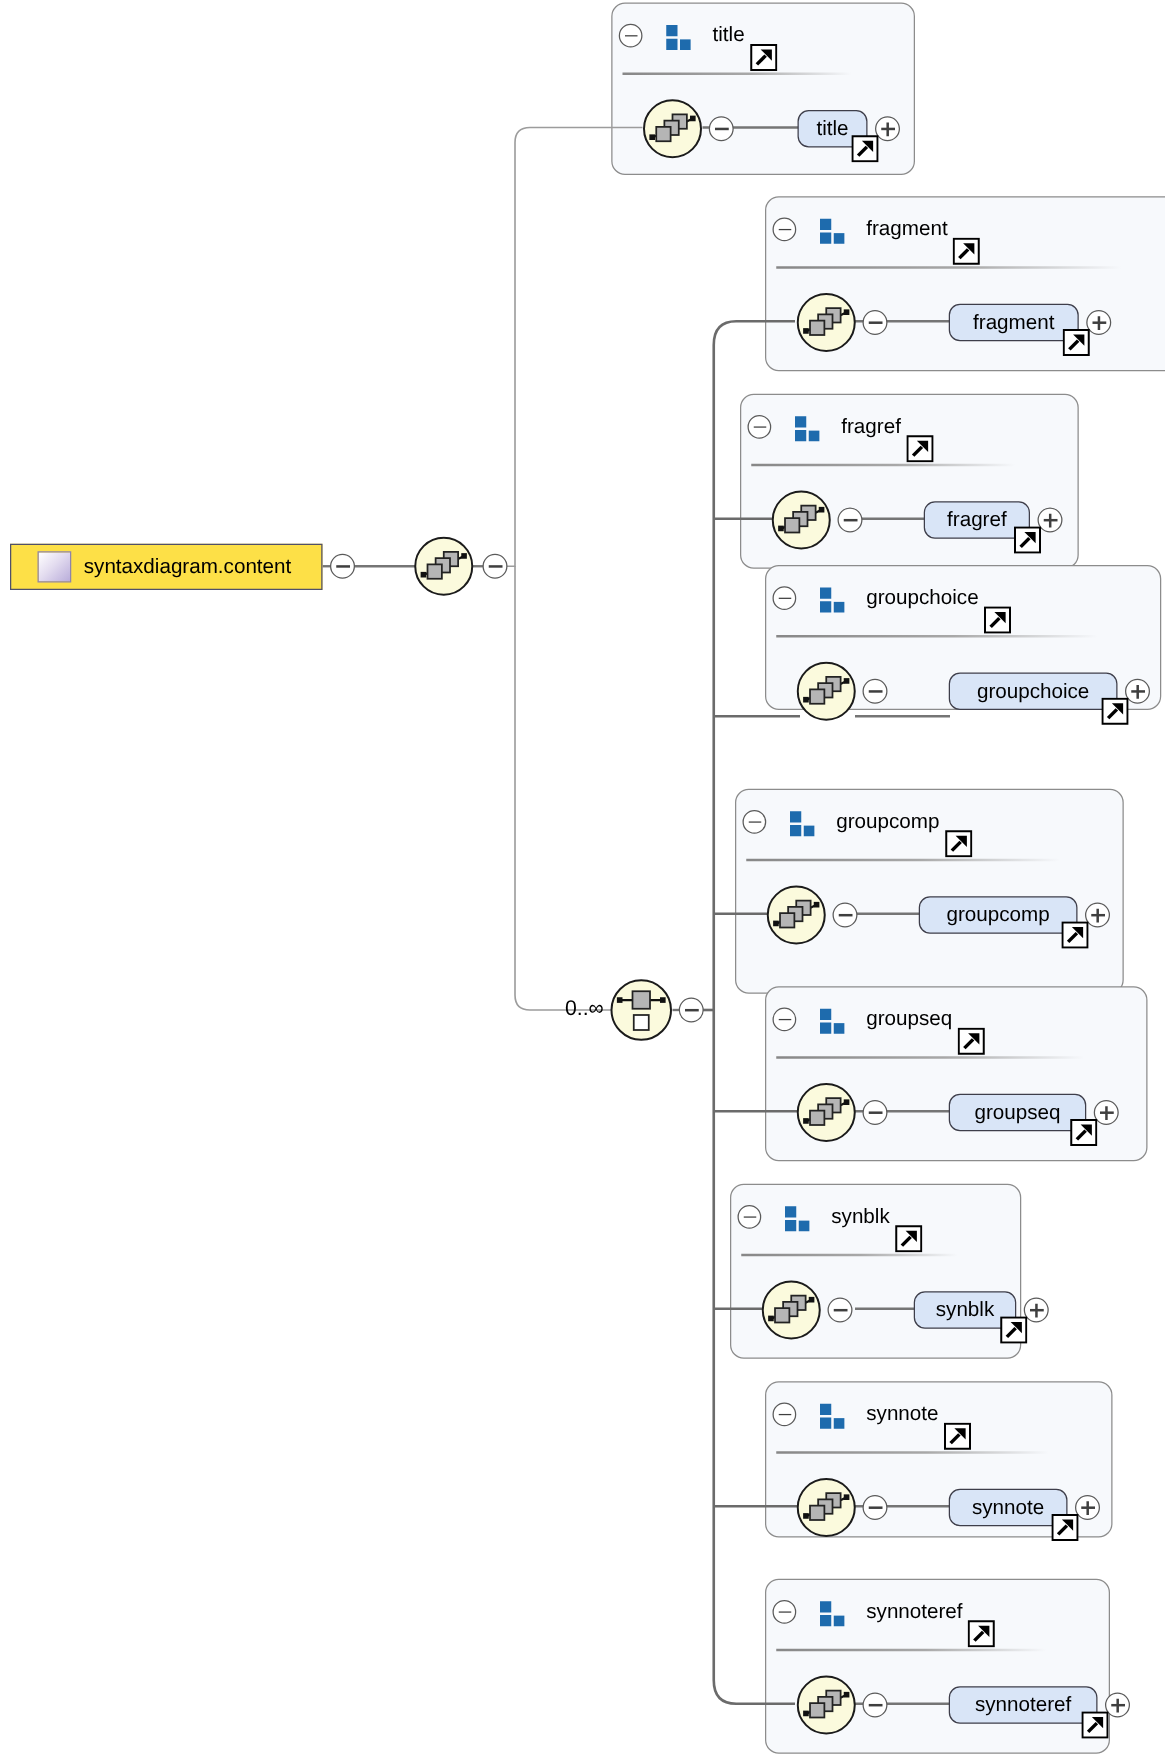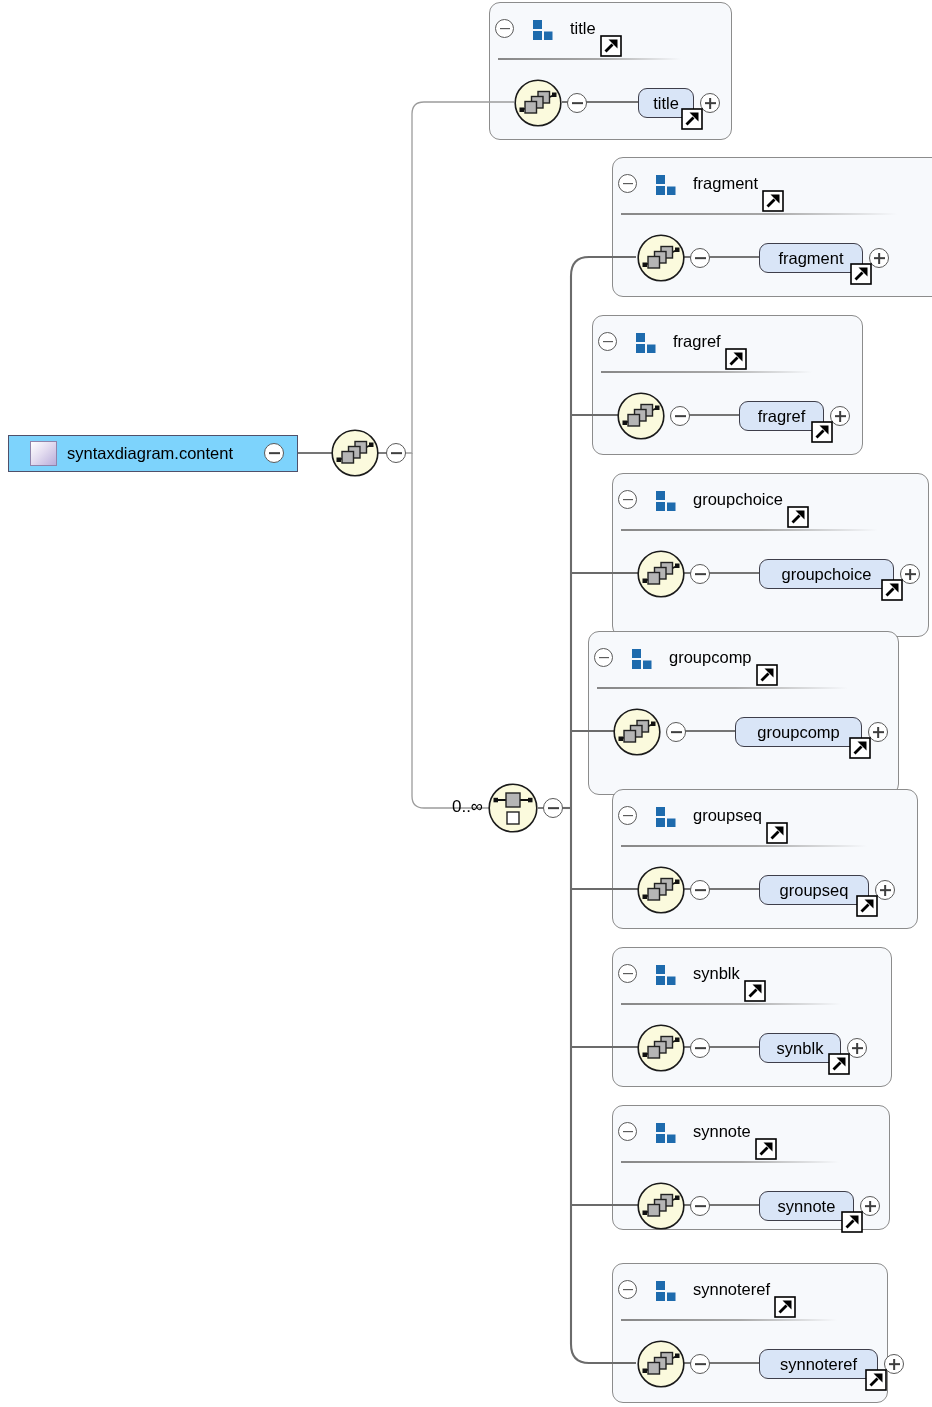--- a/index.html
+++ b/index.html
@@ -31,22 +31,22 @@
   .seq-badge{position:absolute;left:24px;top:76px;width:48px;height:48px;z-index:10;}
   .row-minus{left:77px;top:90px;}
   .el-box{position:absolute;top:85px;height:30px;box-sizing:border-box;z-index:10;
           background:var(--element-fill);border:1.5px solid var(--element-border);
           border-radius:9px;display:flex;align-items:center;justify-content:center;
           font-size:16.5px;}
   .el-link{position:absolute;top:105px;z-index:12;}
   .row-plus{top:90px;}
 
   
-  .root-el{position:absolute;left:8px;top:435px;width:290px;height:37px;box-sizing:border-box;
-           background:#7dd3fc;border:1.4px solid #50506a;display:flex;align-items:center;
+  .root-el{position:absolute;left:8px;top:435px;width:250px;height:37px;box-sizing:border-box;
+           background:#fde047;border:1.4px solid #50506a;display:flex;align-items:center;
            padding-left:58px;font-size:16.5px;z-index:10;}
   .root-icon{position:absolute;left:21px;top:5px;width:27px;height:25px;box-sizing:border-box;
            border:1.3px solid #8f84ab;
            background:linear-gradient(135deg,#ffffff 0%,#e4ddf0 45%,#b9adda 100%);}
   .occ-label{position:absolute;left:437px;top:797px;width:46px;text-align:right;
            font-size:17px;z-index:10;white-space:nowrap;}
   .badge{position:absolute;z-index:10;}
 </style>
 </head>
 <body>
@@ -169,21 +169,21 @@
         <span>fragref</span>
       </div>
     <span class="link-icon at el-link" style="left:218px"><svg width="22" height="22" viewBox="0 0 22 22">
           <rect x="1" y="1" width="20" height="20" fill="#fff" stroke="#000" stroke-width="1.6"></rect>
           <path d="M5.5 16.5 L12.5 9.5" stroke="#000" stroke-width="2.8"></path>
           <path d="M8.5 4.5 H17.5 V13.5 Z" fill="#000"></path>
         </svg></span>
     <span class="circle plus at row-plus" style="left:237px"></span>
   </div>
 
-  <div class="group" style="left:612px;top:473px;width:317px;height:164px">
+  <div class="group" style="left:612px;top:452px;width:317px;height:116px">
     <div class="g-header">
       <span class="circle"></span>
       <span class="grp-icon"><svg width="22" height="22" viewBox="0 0 22 22">
             <g fill="var(--icon-blue)">
               <rect x="2" y="1" width="9" height="9"></rect>
               <rect x="2" y="12" width="9" height="9"></rect>
               <rect x="13" y="12.5" width="8.5" height="8.5"></rect>
             </g>
           </svg></span>
       <span class="g-label">groupchoice</span>
@@ -292,21 +292,21 @@
         <span>groupseq</span>
       </div>
     <span class="link-icon at el-link" style="left:243px"><svg width="22" height="22" viewBox="0 0 22 22">
           <rect x="1" y="1" width="20" height="20" fill="#fff" stroke="#000" stroke-width="1.6"></rect>
           <path d="M5.5 16.5 L12.5 9.5" stroke="#000" stroke-width="2.8"></path>
           <path d="M8.5 4.5 H17.5 V13.5 Z" fill="#000"></path>
         </svg></span>
     <span class="circle plus at row-plus" style="left:262px"></span>
   </div>
 
-  <div class="group" style="left:612px;top:947px;width:280px;height:140px">
+  <div class="group" style="left:584px;top:947px;width:233px;height:140px">
     <div class="g-header">
       <span class="circle"></span>
       <span class="grp-icon"><svg width="22" height="22" viewBox="0 0 22 22">
             <g fill="var(--icon-blue)">
               <rect x="2" y="1" width="9" height="9"></rect>
               <rect x="2" y="12" width="9" height="9"></rect>
               <rect x="13" y="12.5" width="8.5" height="8.5"></rect>
             </g>
           </svg></span>
       <span class="g-label">synblk</span>

